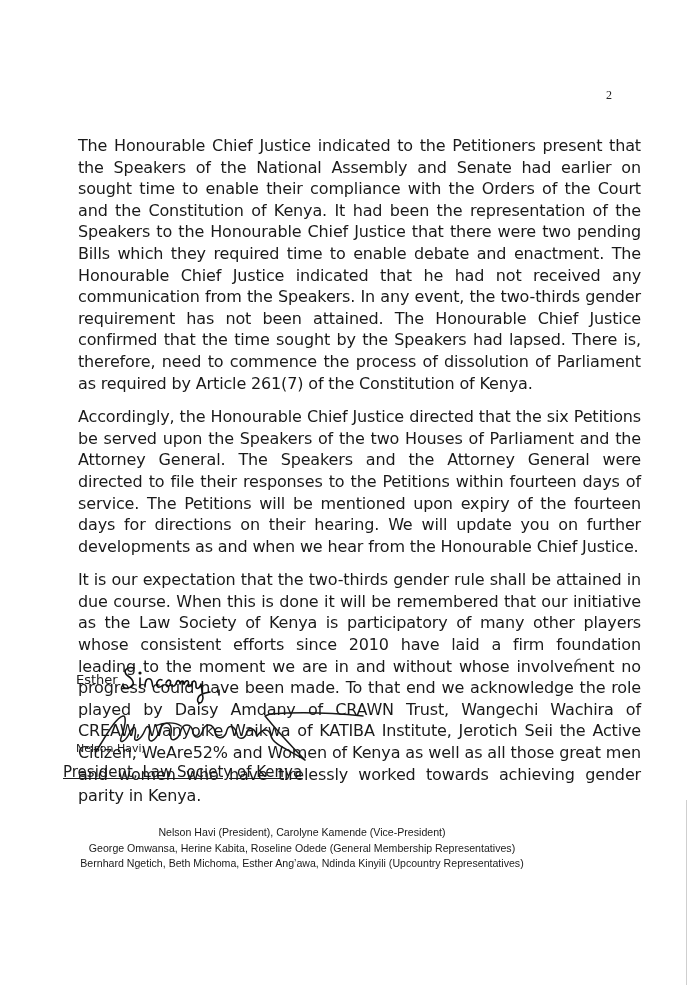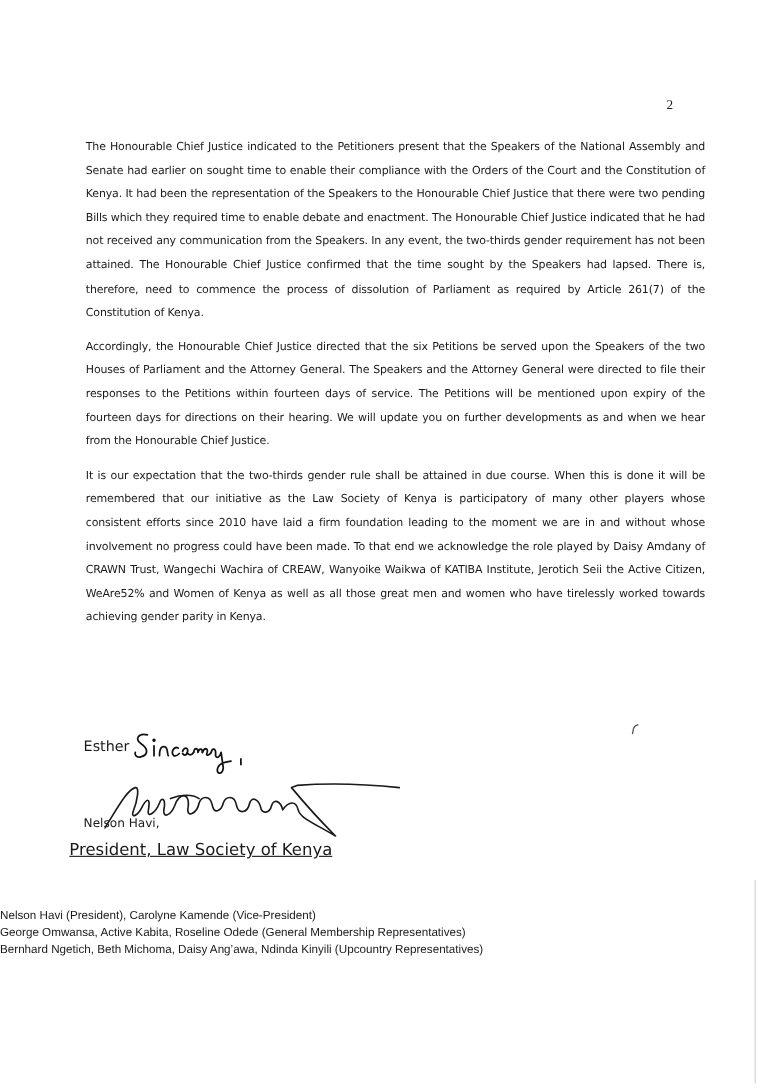--- a/index.html
+++ b/index.html
@@ -23,22 +23,22 @@
       font-family: "Liberation Serif", serif;
       color: #222;
     }
     .body-text {
       position: absolute;
       left: 78px;
       width: 563px;
       top: 123px;
     }
     .para {
-      margin: 0 0 9px 0;
-      font-size: 10px;
+      margin: 12px 0 9px 0;
+      font-size: 16px;
       line-height: 21.6px;
       text-align: justify;
       letter-spacing: -0.15px;
       word-spacing: 0px;
     }
     .closing {
       position: absolute;
       left: 76px;
       top: 672px;
       font-size: 13px;
@@ -77,20 +77,21 @@
       left: 573px;
       top: 658px;
       width: 8px;
       height: 10px;
     }
     .footer {
       position: absolute;
       left: 0;
       width: 604px;
       top: 825px;
+      text-align: center;
       font-family: "Liberation Sans", sans-serif;
       font-size: 10.6px;
       line-height: 15.5px;
       color: #1a1a1a;
     }
     .footer-line {
       display: block;
       white-space: nowrap;
     }
     .edge-line {
@@ -136,17 +137,17 @@
 
 <svg class="stray-mark" viewBox="0 0 8 10" fill="none" stroke="#555" stroke-width="1.2" stroke-linecap="round">
   <path d="M2 9 L3 4 C4 2 6 1 7 1"></path>
 </svg>
 
 <div class="signatory-name">Nelson Havi,</div>
 <div class="signatory-title">President, Law Society of Kenya</div>
 
 <div class="footer">
   <span class="footer-line">Nelson Havi (President), Carolyne Kamende (Vice-President)</span>
-  <span class="footer-line">George Omwansa, Active Kabita, Roseline Odede (General Membership Representatives)</span>
-  <span class="footer-line">Bernhard Ngetich, Beth Michoma, Daisy Ang’awa, Ndinda Kinyili (Upcountry Representatives)</span>
+  <span class="footer-line">George Omwansa, Herine Kabita, Roseline Odede (General Membership Representatives)</span>
+  <span class="footer-line">Bernhard Ngetich, Beth Michoma, Esther Ang’awa, Ndinda Kinyili (Upcountry Representatives)</span>
 </div>
 
 <div class="edge-line"></div>
 
 </body></html>

